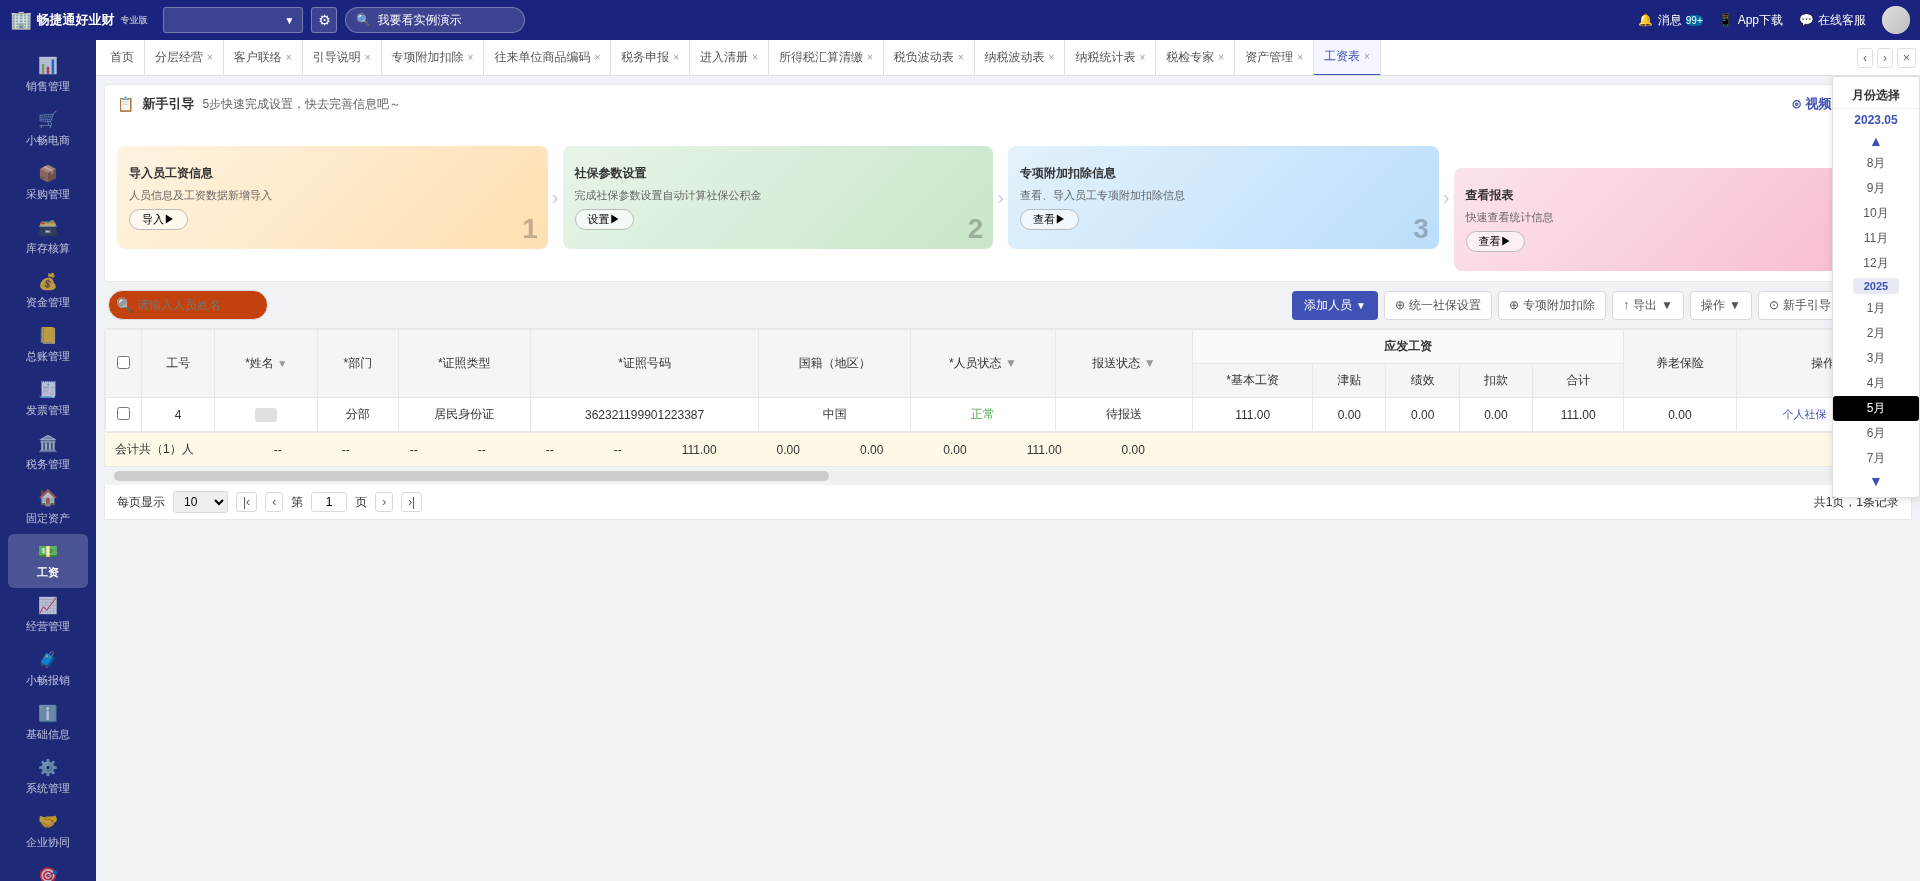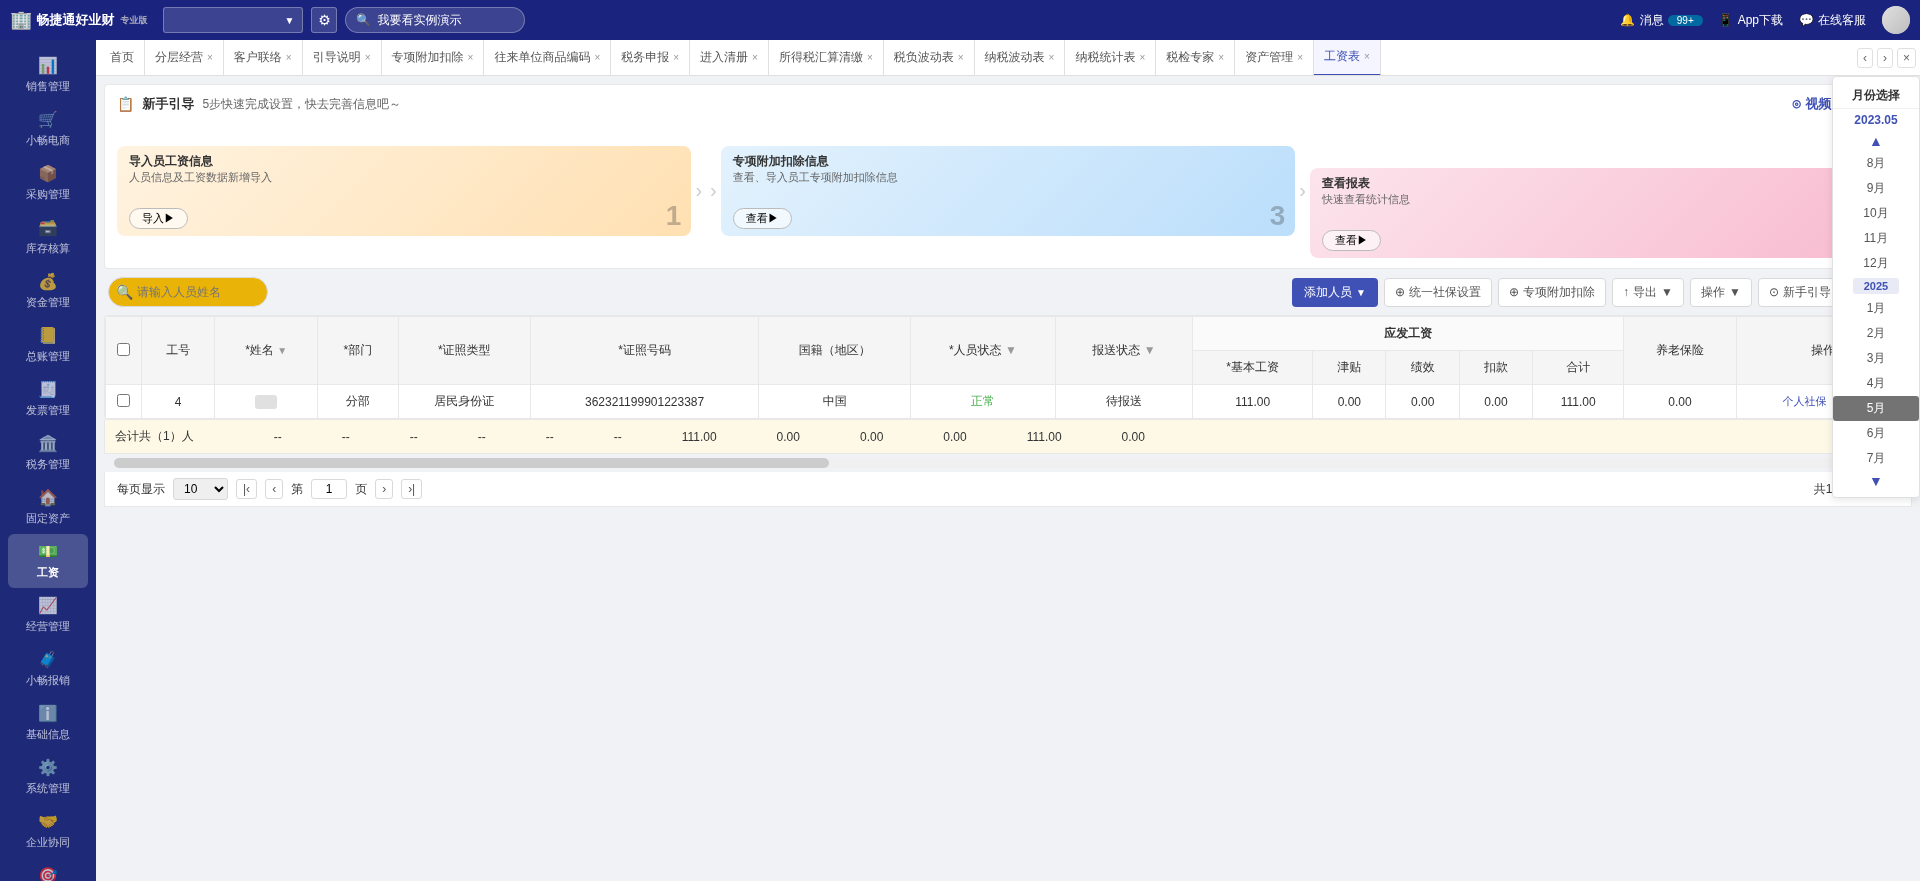--- a/index.html
+++ b/index.html
@@ -14,55 +14,55 @@
     .tab-bar { background: #fff; border-bottom: 1px solid #e0e0e0; height: 36px; display: flex; align-items: center; padding: 0 4px; flex-shrink: 0; overflow: hidden; }
     .main-content { flex: 1; overflow: auto; padding: 8px; position: relative; }
 
     
     .top-bar-logo { color: #fff; font-size: 13px; font-weight: bold; display: flex; align-items: center; gap: 4px; }
     .top-bar-logo .edition { font-size: 9px; color: #aab; margin-left: 2px; }
     .top-bar-center { flex: 1; display: flex; align-items: center; gap: 8px; margin-left: 16px; }
     .top-bar-search { background: rgba(255,255,255,0.15); border: 1px solid rgba(255,255,255,0.3); border-radius: 14px; height: 26px; width: 180px; display: flex; align-items: center; padding: 0 10px; color: #fff; font-size: 12px; gap: 6px; cursor: pointer; }
     .top-bar-right { display: flex; align-items: center; gap: 16px; margin-left: auto; }
     .top-bar-right-item { color: #fff; font-size: 12px; display: flex; align-items: center; gap: 4px; cursor: pointer; }
-    .badge { background: #0369a1; color: #fff; border-radius: 8px; padding: 0 9px; font-size: 10px; min-width: 16px; text-align: center; }
+    .badge { background: #0369a1; color: #fff; border-radius: 8px; padding: 0 0; font-size: 10px; min-width: 16px; text-align: center; }
     .avatar { width: 28px; height: 28px; border-radius: 50%; background: #ccc; display: flex; align-items: center; justify-content: center; overflow: hidden; }
     .avatar-img { width: 28px; height: 28px; background: linear-gradient(135deg, #e0e0e0, #bdbdbd); border-radius: 50%; }
 
     
     .sidebar-item { width: 80px; padding: 8px 4px; display: flex; flex-direction: column; align-items: center; gap: 4px; cursor: pointer; border-radius: 6px; color: rgba(255,255,255,0.7); font-size: 11px; text-align: center; }
     .sidebar-item.active { background: rgba(255,255,255,0.2); color: #fff; font-weight: bold; }
     .sidebar-icon { font-size: 16px; }
 
     
     .tab-item { display: flex; align-items: center; gap: 4px; padding: 0 10px; height: 36px; border-right: 1px solid #e0e0e0; font-size: 12px; cursor: pointer; white-space: nowrap; color: #555; flex-shrink: 0; }
     .tab-item.active { color: #3f51b5; border-bottom: 2px solid #3f51b5; background: #f5f5ff; }
     .tab-close { color: #999; font-size: 10px; cursor: pointer; }
     .tab-nav { display: flex; align-items: center; margin-left: auto; gap: 4px; }
     .tab-nav-btn { background: none; border: 1px solid #e0e0e0; border-radius: 3px; cursor: pointer; color: #666; font-size: 12px; padding: 2px 5px; }
 
     
     .guide-banner { background: #fff; border: 1px solid #e8e8e8; border-radius: 4px; padding: 10px 12px; margin-bottom: 8px; }
     .guide-header { display: flex; align-items: center; gap: 8px; margin-bottom: 10px; font-size: 13px; font-weight: bold; color: #333; }
     .guide-steps { display: flex; align-items: center; gap: 0; }
-    .guide-step { flex: 1; border-radius: 8px; padding: 7px 12px; display: flex; flex-direction: column; min-height: 90px; position: relative; }
+    .guide-step { flex: 1; border-radius: 8px; padding: 19px 12px; display: flex; flex-direction: column; gap: 6px; min-height: 90px; position: relative; }
     .guide-step-1 { background: linear-gradient(135deg, #fff3e0, #ffe0b2); }
     .guide-step-2 { background: linear-gradient(135deg, #e8f5e9, #c8e6c9); }
     .guide-step-3 { background: linear-gradient(135deg, #e3f2fd, #bbdefb); }
     .guide-step-4 { background: linear-gradient(135deg, #fce4ec, #f8bbd0); margin-top: 45px; }
     .guide-step-5 { background: linear-gradient(135deg, #f3e5f5, #e1bee7); }
     .guide-step-num { font-size: 28px; font-weight: bold; opacity: 0.3; position: absolute; bottom: 4px; right: 10px; }
     .guide-step-title { font-size: 12px; font-weight: bold; color: #333; }
     .guide-step-desc { font-size: 11px; color: #666; line-height: 1.4; }
     .guide-step-btn { display: inline-block; border-radius: 12px; border: 1px solid #bbb; padding: 2px 12px; font-size: 11px; cursor: pointer; background: rgba(255,255,255,0.6); margin-top: auto; align-self: flex-start; }
     .guide-arrow { font-size: 20px; color: #ccc; padding: 0 4px; flex-shrink: 0; }
 
     
     .table-toolbar { display: flex; align-items: center; gap: 8px; margin-bottom: 8px; padding: 0 4px; }
-    .search-input { border: 1px solid #d9d9d9; border-radius: 16px; height: 30px; width: 160px; padding: 0 10px 0 28px; font-size: 12px; outline: none; background: #eab308; }
+    .search-input { border: 1px solid #d9d9d9; border-radius: 16px; height: 30px; width: 160px; padding: 0 10px 0 28px; font-size: 12px; outline: none; background: #c2410c; }
     .search-wrapper { position: relative; }
     .search-icon-inner { position: absolute; left: 8px; top: 7px; color: #999; font-size: 14px; }
     .btn-primary { background: #3f51b5; color: #fff; border: none; border-radius: 4px; padding: 6px 12px; font-size: 12px; cursor: pointer; display: flex; align-items: center; gap: 4px; }
     .btn-primary .arrow { font-size: 10px; }
     .btn-outline { background: #fff; color: #555; border: 1px solid #d9d9d9; border-radius: 4px; padding: 5px 10px; font-size: 12px; cursor: pointer; display: flex; align-items: center; gap: 4px; }
     .toolbar-spacer { flex: 1; }
     .toolbar-right { display: flex; align-items: center; gap: 6px; }
 
     
     .table-container { background: #fff; border: 1px solid #e8e8e8; border-radius: 4px; overflow: auto; }
@@ -81,21 +81,21 @@
     .page-input { border: 1px solid #d9d9d9; border-radius: 3px; width: 36px; text-align: center; padding: 2px 4px; font-size: 12px; }
     .pagination-spacer { flex: 1; }
     .scrollbar-track { height: 10px; background: #f0f0f0; border-radius: 5px; margin: 4px 10px; }
     .scrollbar-thumb { height: 10px; background: #ccc; border-radius: 5px; width: 40%; }
 
     
     .month-selector { position: absolute; right: 0; top: 0; width: 80px; background: #fff; border: 1px solid #e0e0e0; border-radius: 4px; box-shadow: 0 2px 8px rgba(0,0,0,0.1); z-index: 10; padding: 6px 0; }
     .month-selector-header { font-size: 12px; font-weight: bold; text-align: center; padding: 4px; color: #333; border-bottom: 1px solid #f0f0f0; }
     .month-nav-btn { background: none; border: none; cursor: pointer; color: #3f51b5; font-size: 14px; }
     .month-item { padding: 4px 8px; text-align: center; cursor: pointer; font-size: 12px; color: #555; }
-    .month-item.active { background: #737373; color: #fff; border-radius: 3px; }
+    .month-item.active { background: #000000; color: #fff; border-radius: 3px; }
 
     .link-text { color: #3f51b5; cursor: pointer; }
     .status-normal { color: #4caf50; }
     .action-link { color: #3f51b5; cursor: pointer; margin: 0 2px; font-size: 11px; }
   </style>
 </head>
 <body>
 
 <div class="app-wrapper">
 
@@ -293,20 +293,26 @@
           <div class="guide-steps">
 
             <div class="guide-step guide-step-1">
               <div class="guide-step-title">导入员工资信息</div>
               <div class="guide-step-desc">人员信息及工资数据新增导入</div>
               <button class="guide-step-btn">导入▶</button>
               <span class="guide-step-num">1</span>
             </div>
             <div class="guide-arrow">›</div>
 
+            <div class="guide-step guide-step-2">
+              <div class="guide-step-title">社保参数设置</div>
+              <div class="guide-step-desc">完成社保参数设置自动计算社保公积金</div>
+              <button class="guide-step-btn">设置▶</button>
+              <span class="guide-step-num">2</span>
+            </div>
             <div class="guide-arrow">›</div>
 
             <div class="guide-step guide-step-3">
               <div class="guide-step-title">专项附加扣除信息</div>
               <div class="guide-step-desc">查看、导入员工专项附加扣除信息</div>
               <button class="guide-step-btn">查看▶</button>
               <span class="guide-step-num">3</span>
             </div>
             <div class="guide-arrow">›</div>
 

